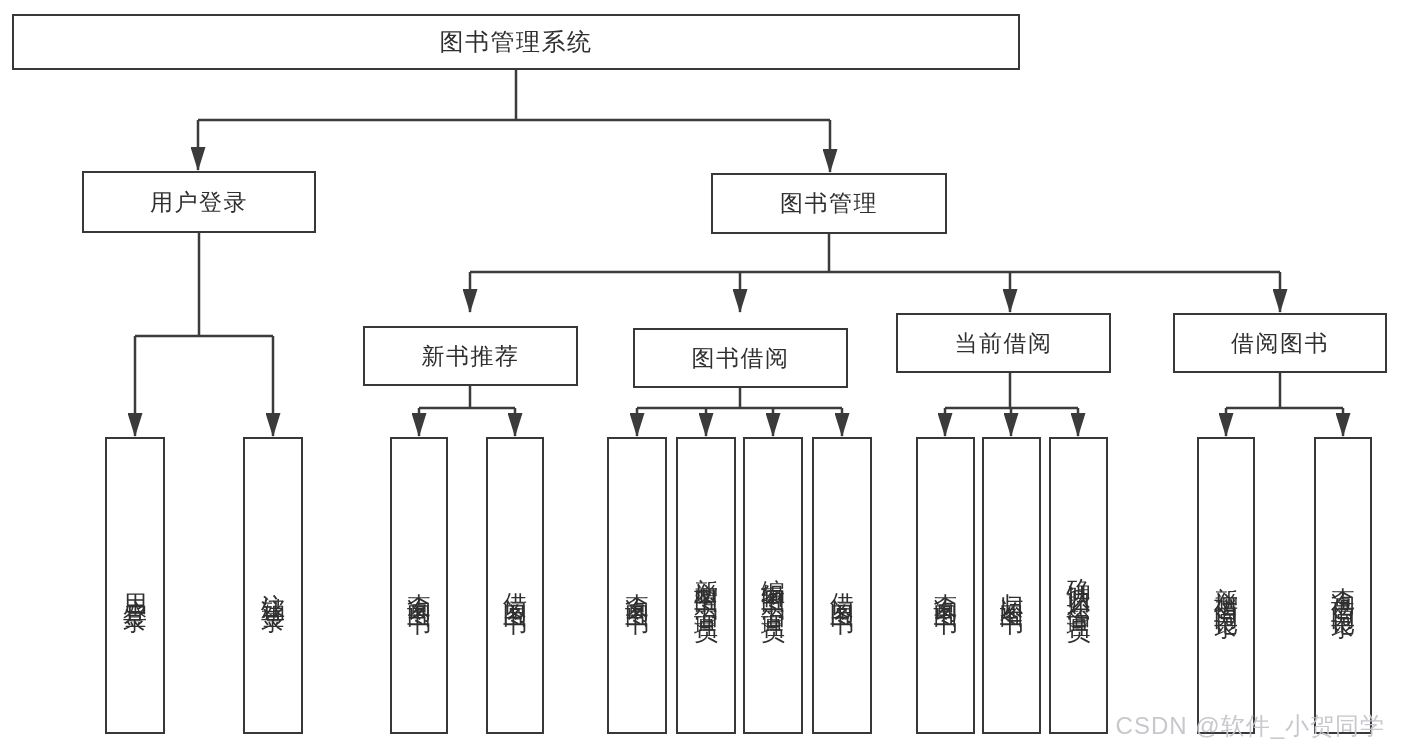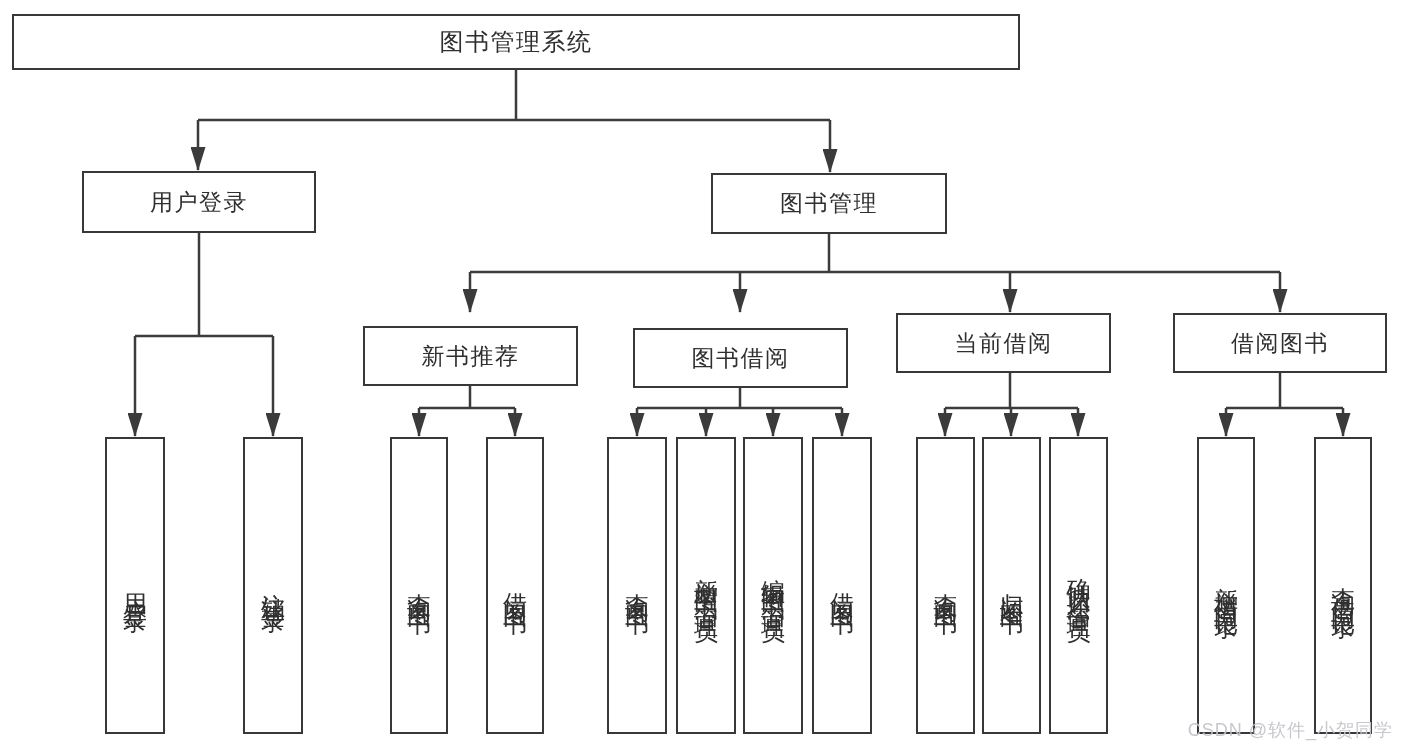--- a/index.html
+++ b/index.html
@@ -72,24 +72,24 @@
   #leaf-c2 { left: 676px;  width: 60px; }
   #leaf-c3 { left: 743px;  width: 60px; }
   #leaf-c4 { left: 812px;  width: 60px; }
   #leaf-d1 { left: 916px;  width: 59px; }
   #leaf-d2 { left: 982px;  width: 59px; }
   #leaf-d3 { left: 1049px; width: 59px; }
   #leaf-e1 { left: 1197px; width: 58px; }
   #leaf-e2 { left: 1314px; width: 58px; }
   #watermark {
     position: absolute;
-    right: 12px;
+    right: 20px;
     bottom: 5px;
     z-index: 3;
-    font-size: 18px;
+    font-size: 24px;
     letter-spacing: 1px;
     color: rgba(196, 196, 202, 0.95);
     white-space: nowrap;
   }
 </style>
 </head>
 <body>
 
 <div id="stage">
 

